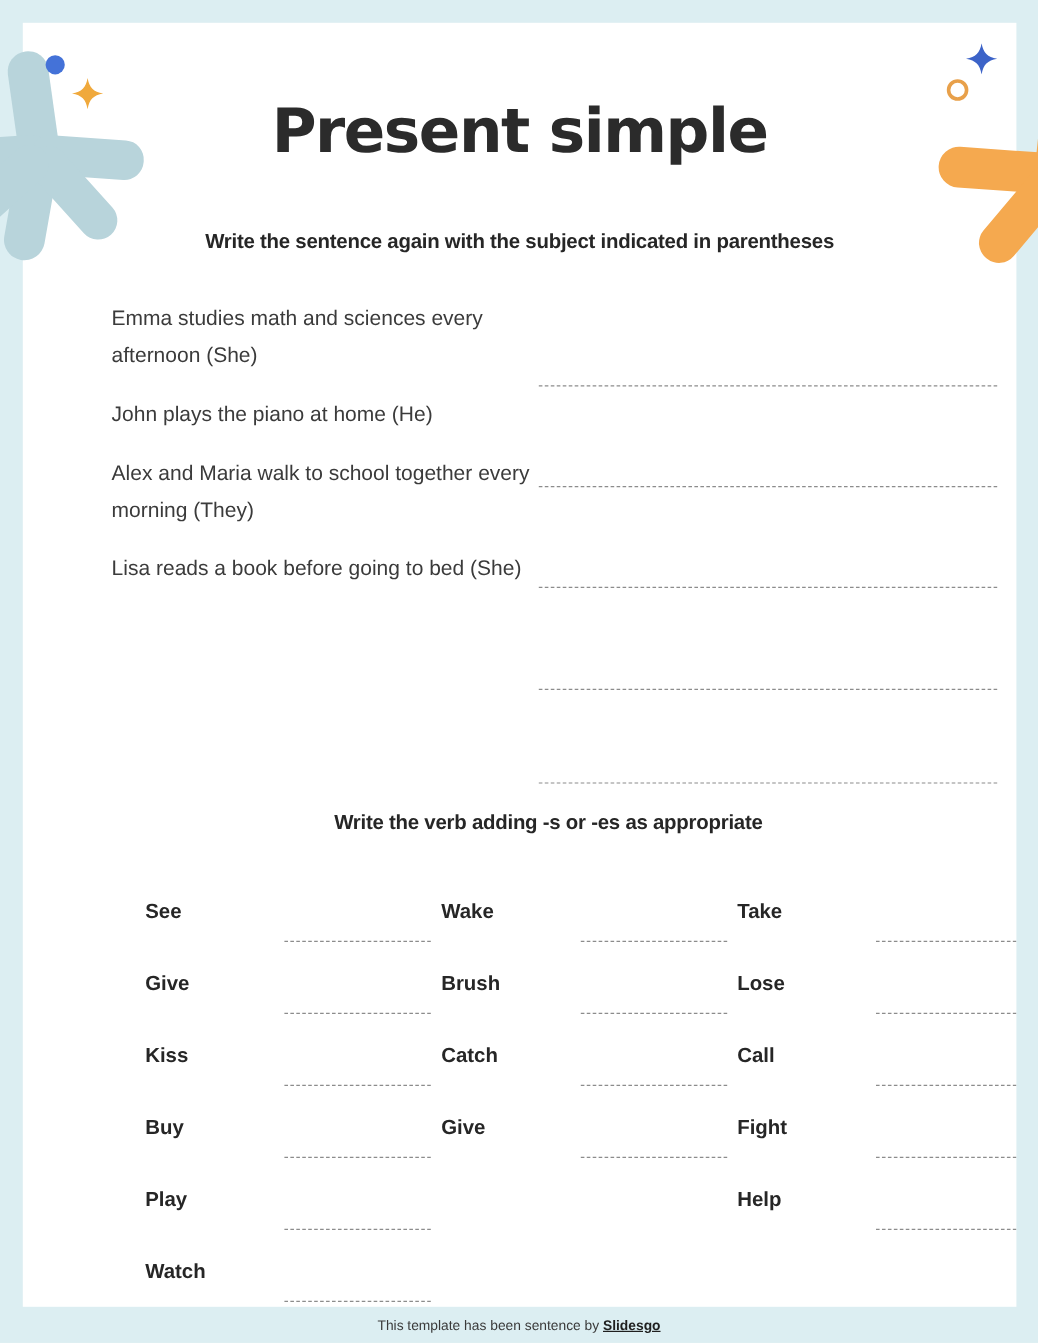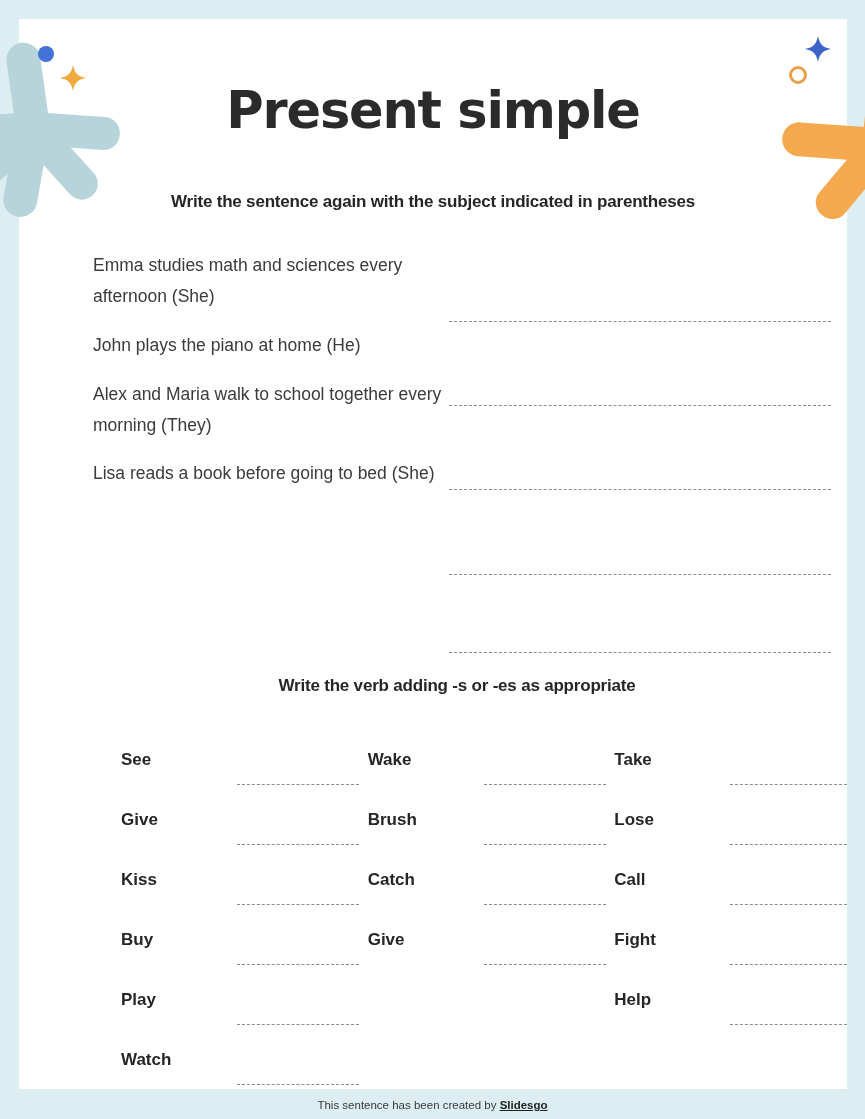--- a/index.html
+++ b/index.html
@@ -323,16 +323,16 @@
 
   <svg class="deco" id="deco-sparkle-orange" viewBox="0 0 24 24">
     <path d="M12 0 C13.4 7.6 16.4 10.6 24 12 C16.4 13.4 13.4 16.4 12 24 C10.6 16.4 7.6 13.4 0 12 C7.6 10.6 10.6 7.6 12 0 Z" fill="#f0a93c"></path>
   </svg>
 
   <svg class="deco" id="deco-sparkle-blue" viewBox="0 0 24 24">
     <path d="M12 0 C13.4 7.6 16.4 10.6 24 12 C16.4 13.4 13.4 16.4 12 24 C10.6 16.4 7.6 13.4 0 12 C7.6 10.6 10.6 7.6 12 0 Z" fill="#3c63c8"></path>
   </svg>
 
   <div id="footer-credit">
-    <span>This sentence has been created by </span><a id="footer-brand" href="#">Slidesgo</a>
+    <span>This template has been sentence by </span><a id="footer-brand" href="#">Slidesgo</a>
   </div>
 
 </div>
 
 </body></html>

